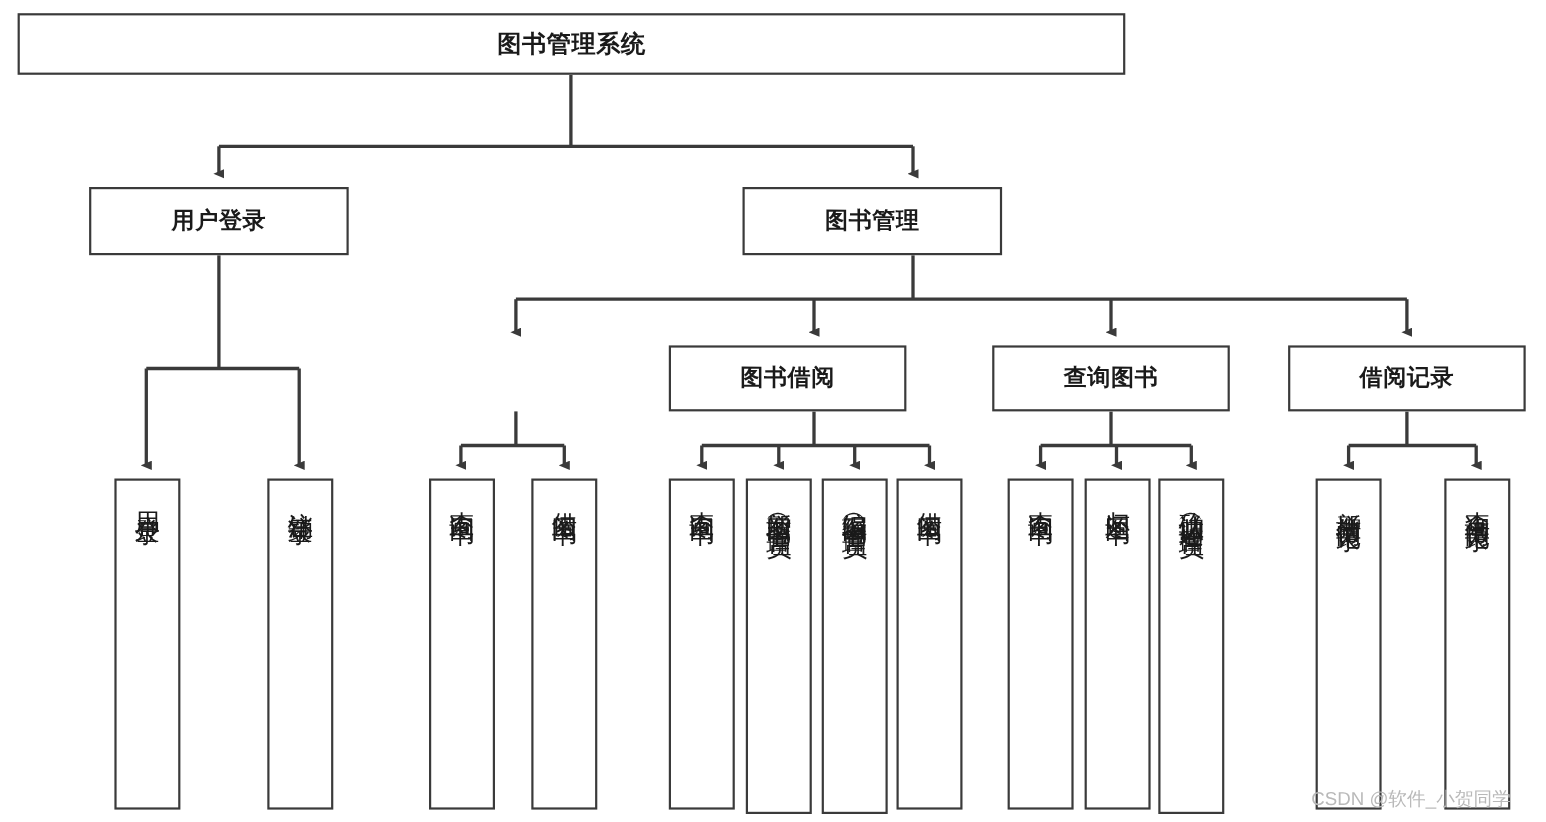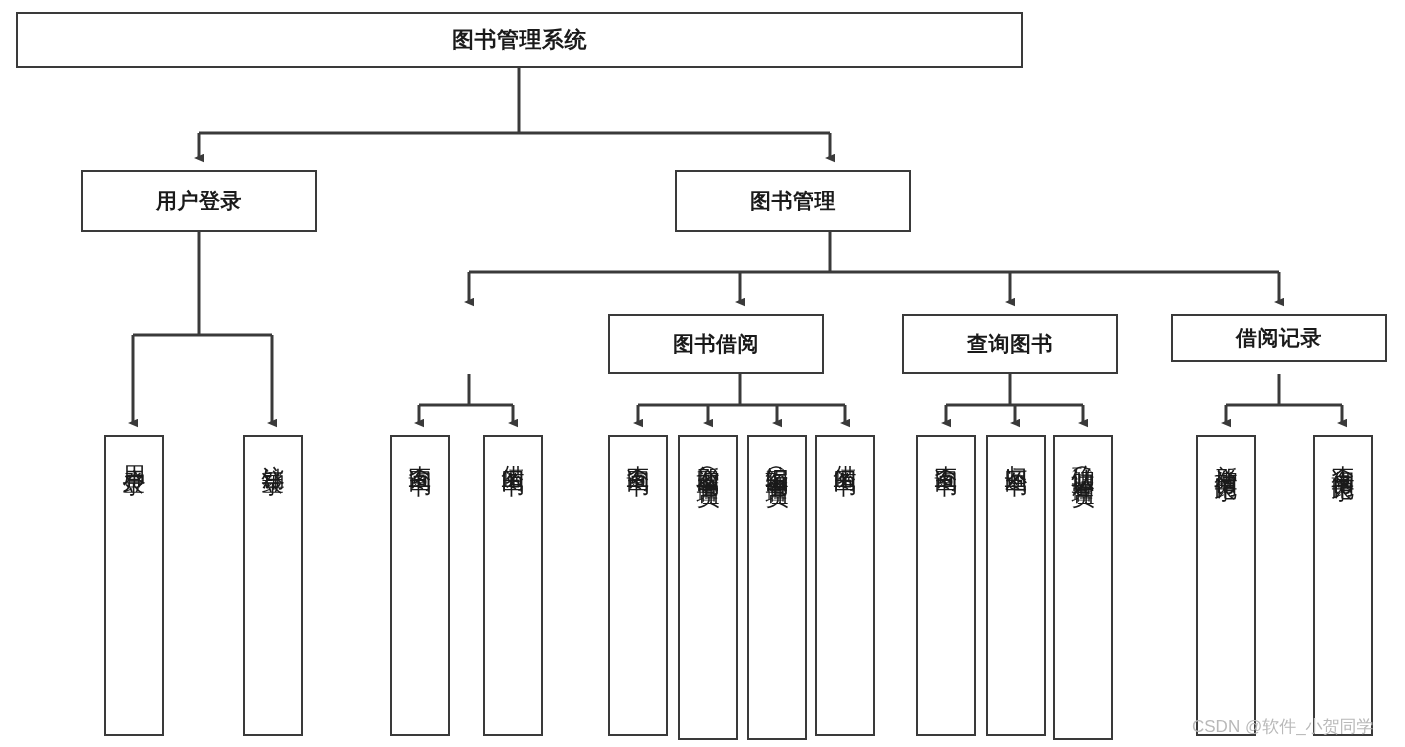--- a/index.html
+++ b/index.html
@@ -137,21 +137,21 @@
   <div class="node h" style="left:675px; top:170px; width:236px; height:62px;">
     <span class="label">图书管理</span>
   </div>
 
   <div class="node h" style="left:608px; top:314px; width:216px; height:60px;">
     <span class="label">图书借阅</span>
   </div>
   <div class="node h" style="left:902px; top:314px; width:216px; height:60px;">
     <span class="label">查询图书</span>
   </div>
-  <div class="node h" style="left:1171px; top:314px; width:216px; height:48px;">
+  <div class="node h" style="left:1171px; top:314px; width:216px; height:60px;">
     <span class="label">借阅记录</span>
   </div>
 
   <div class="node v" style="left:104px; top:435px; width:60px; height:301px;">
     <span class="label">用户登录</span>
   </div>
   <div class="node v" style="left:243px; top:435px; width:60px; height:301px;">
     <span class="label">注销登录</span>
   </div>
 

